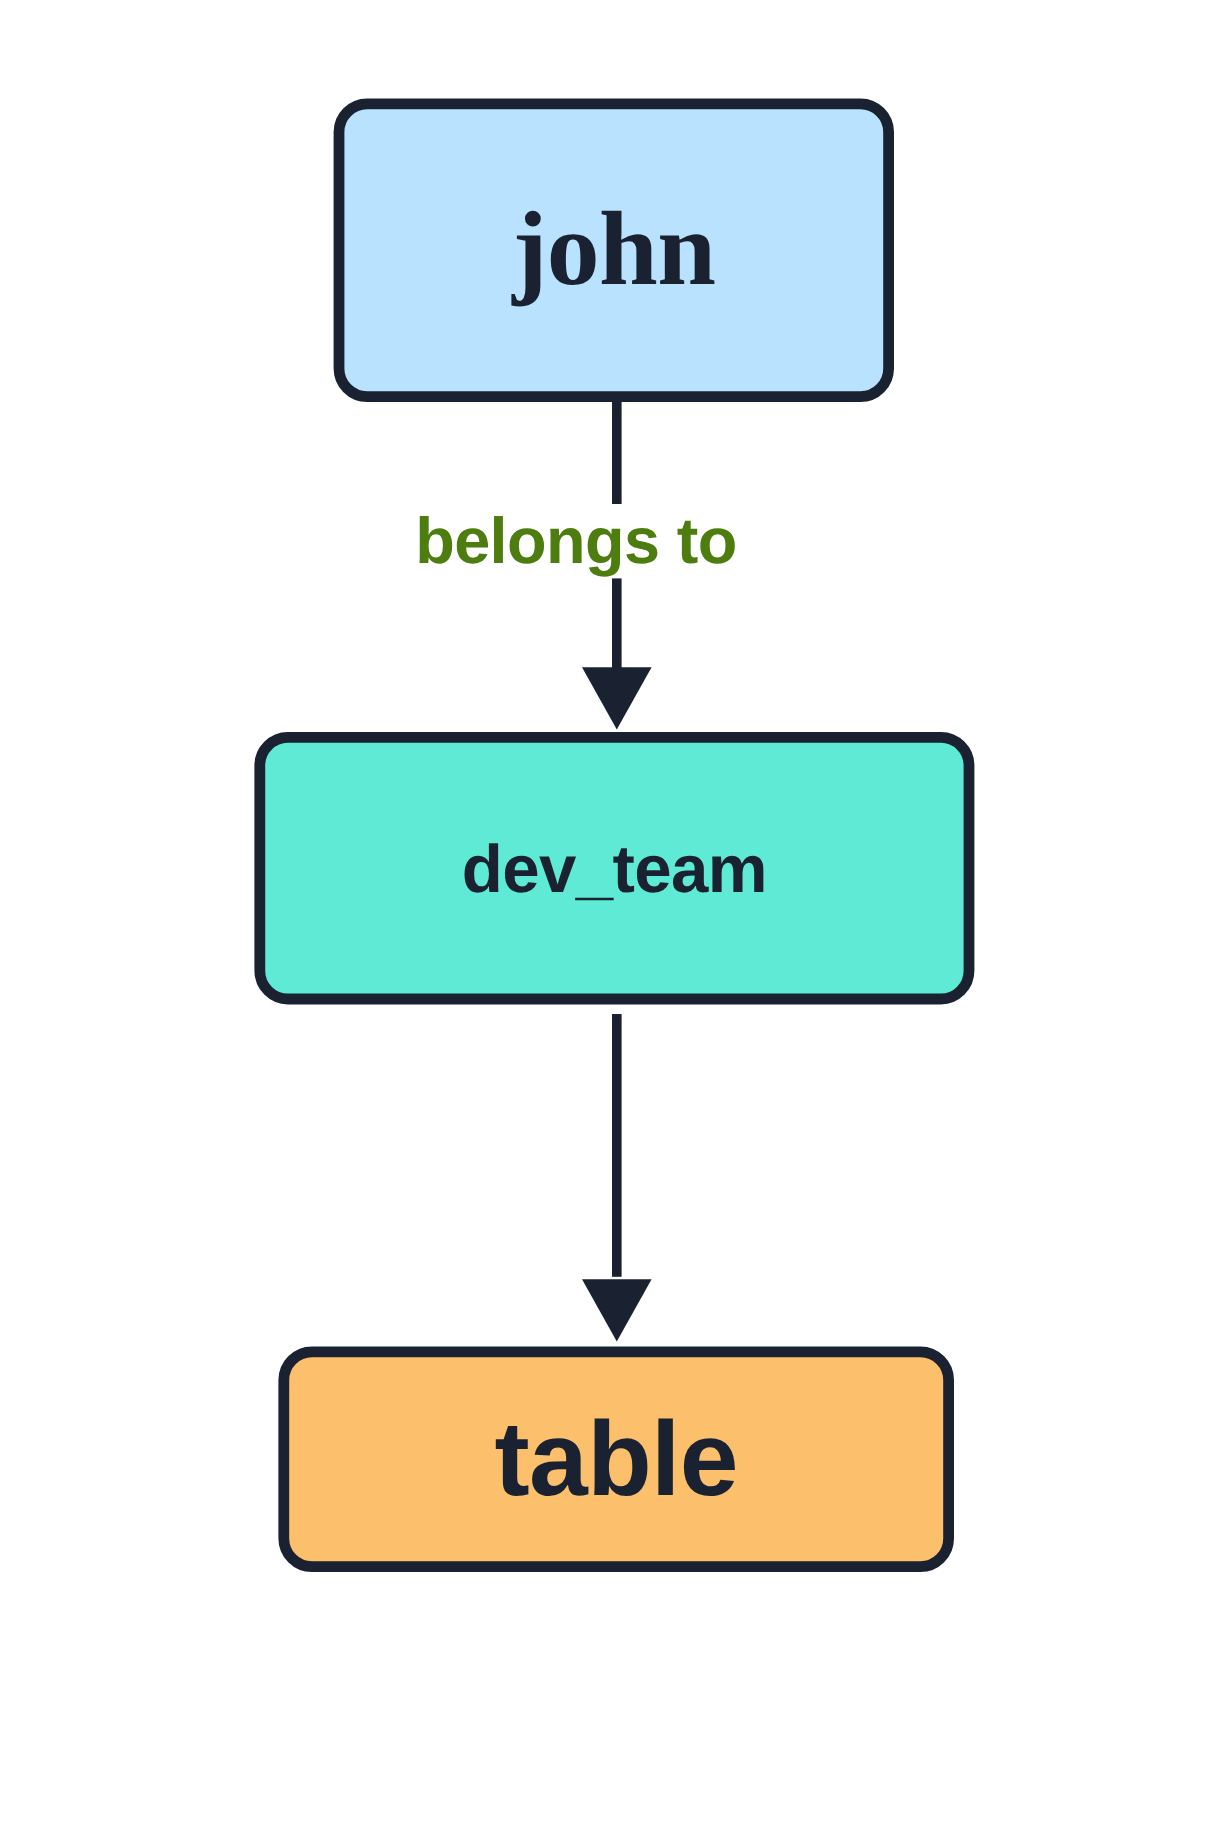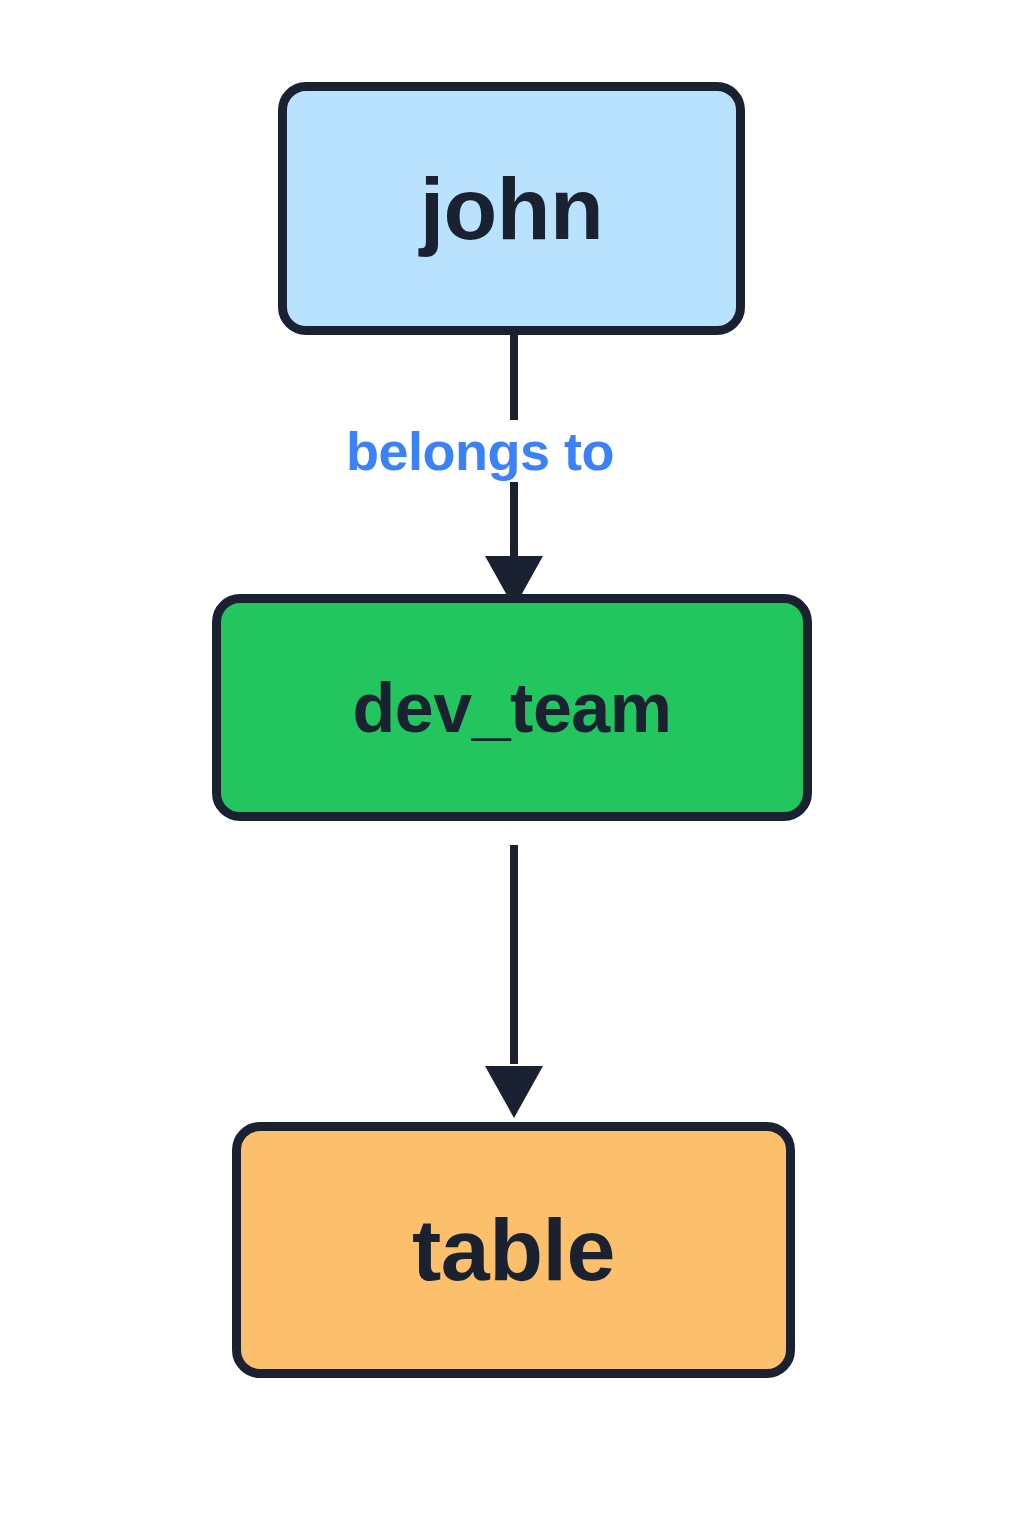--- a/index.html
+++ b/index.html
@@ -45,36 +45,37 @@
     line-height: 1;
   }
 
   .node--john {
     left: 278px;
     top: 82px;
     width: 467px;
     height: 253px;
     background: #b8e2fd;
     font-size: 88px;
+    font-family: Liberation Serif, serif;
   }
 
   .node--devteam {
     left: 212px;
-    top: 594px;
+    top: 610px;
     width: 600px;
     height: 227px;
-    background: #22c55e;
-    font-size: 70px;
+    background: #5eead4;
+    font-size: 56px;
   }
 
   .node--table {
     left: 232px;
     top: 1122px;
     width: 563px;
-    height: 256px;
+    height: 188px;
     background: #fcc06c;
     font-size: 88px;
   }
 
   
   .edge-line {
     position: absolute;
     width: 8px;
     background: #1a2232;
     left: 510px;
@@ -92,21 +93,21 @@
     border-right: 29px solid transparent;
     border-top: 52px solid #1a2232;
   }
 
   .edge-arrow--1 { top: 556px; }
   .edge-arrow--2 { top: 1066px; }
 
   
   .edge-label {
     position: absolute;
-    color: #3b82f6;
+    color: #4d7c0f;
     font-weight: 700;
     font-size: 54px;
     line-height: 1;
     letter-spacing: -0.5px;
     white-space: nowrap;
     background: #ffffff;
     padding: 4px 10px;
     user-select: none;
   }
 

